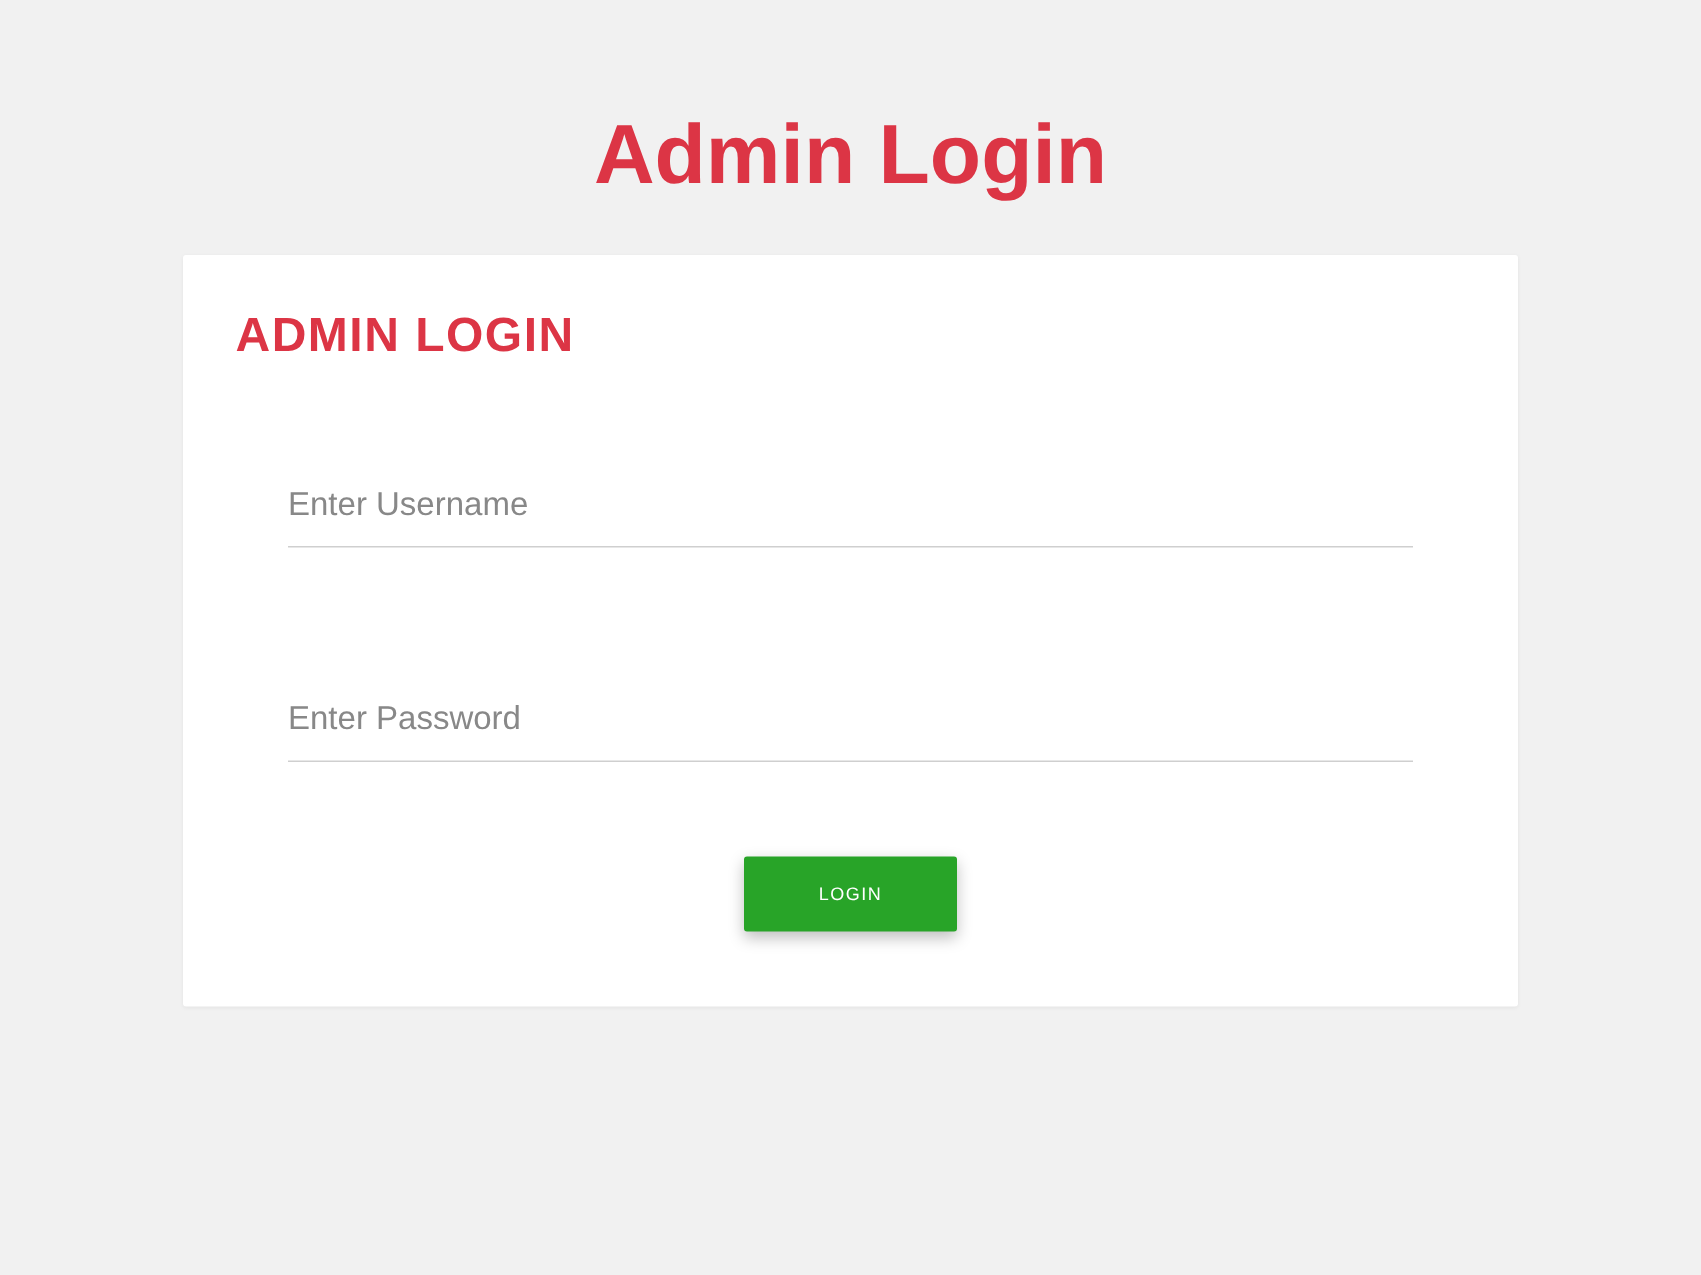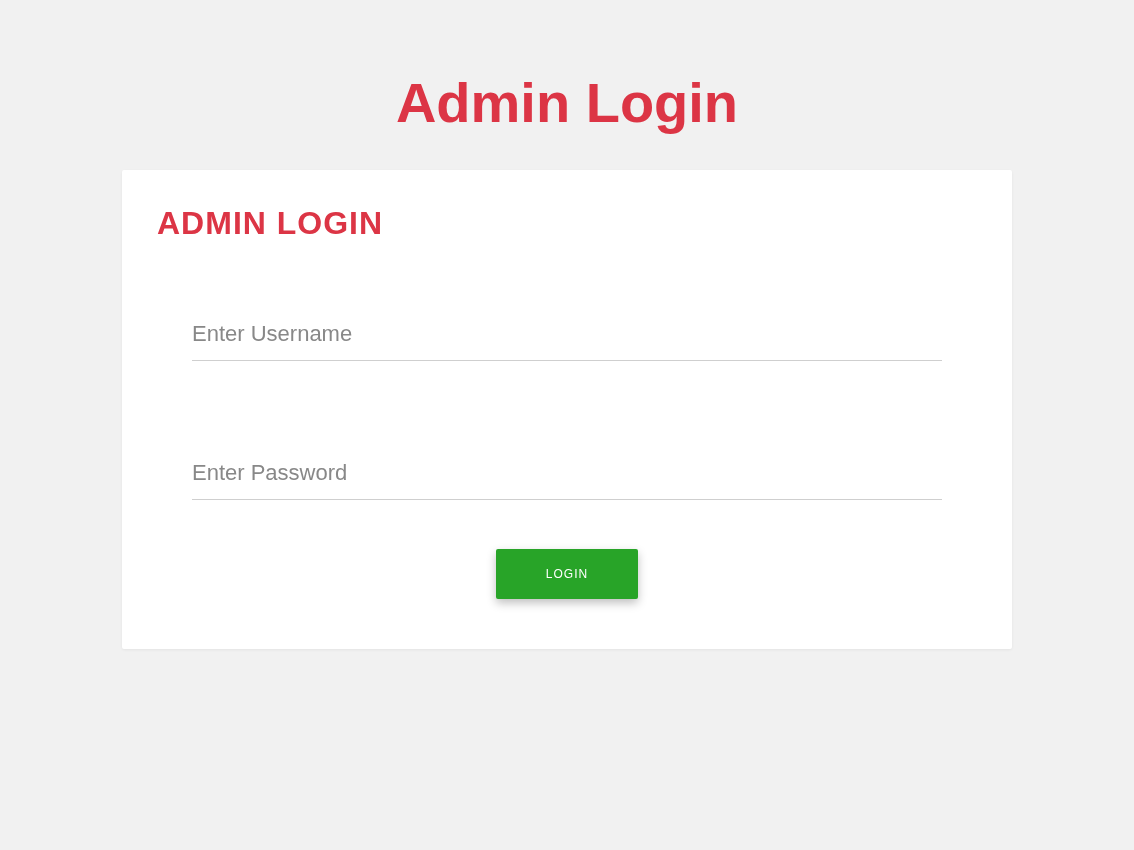--- a/index.html
+++ b/index.html
@@ -37,33 +37,33 @@
       letter-spacing: 1px;
       margin-bottom: 70px;
     }
     .form-area {
       padding: 0 35px;
     }
     .input-field {
       width: 100%;
       border: none;
       border-bottom: 1px solid #cfcfcf;
-      font-size: 21px;
+      font-size: 24px;
       color: #333;
       padding: 10px 0 14px 0;
       background: transparent;
       outline: none;
       margin-bottom: 90px;
     }
     .input-field::placeholder {
       color: #888;
       font-size: 22px;
     }
     .input-field:last-of-type {
-      margin-bottom: 34px;
+      margin-bottom: 48px;
     }
     .button-row {
       text-align: center;
       margin-top: 15px;
     }
     .login-button {
       background-color: #28a428;
       color: #ffffff;
       border: none;
       font-size: 12px;

